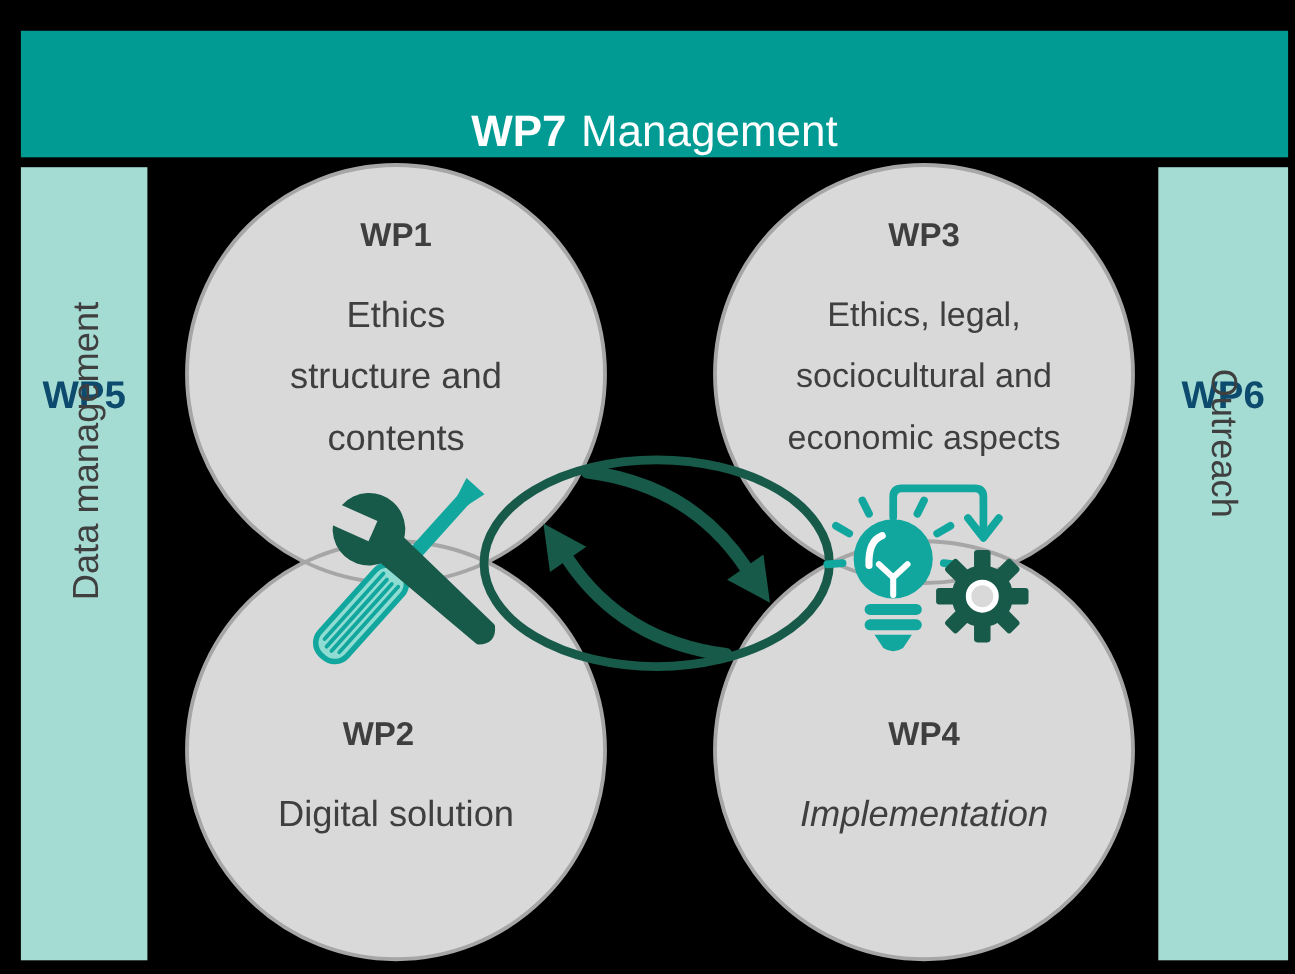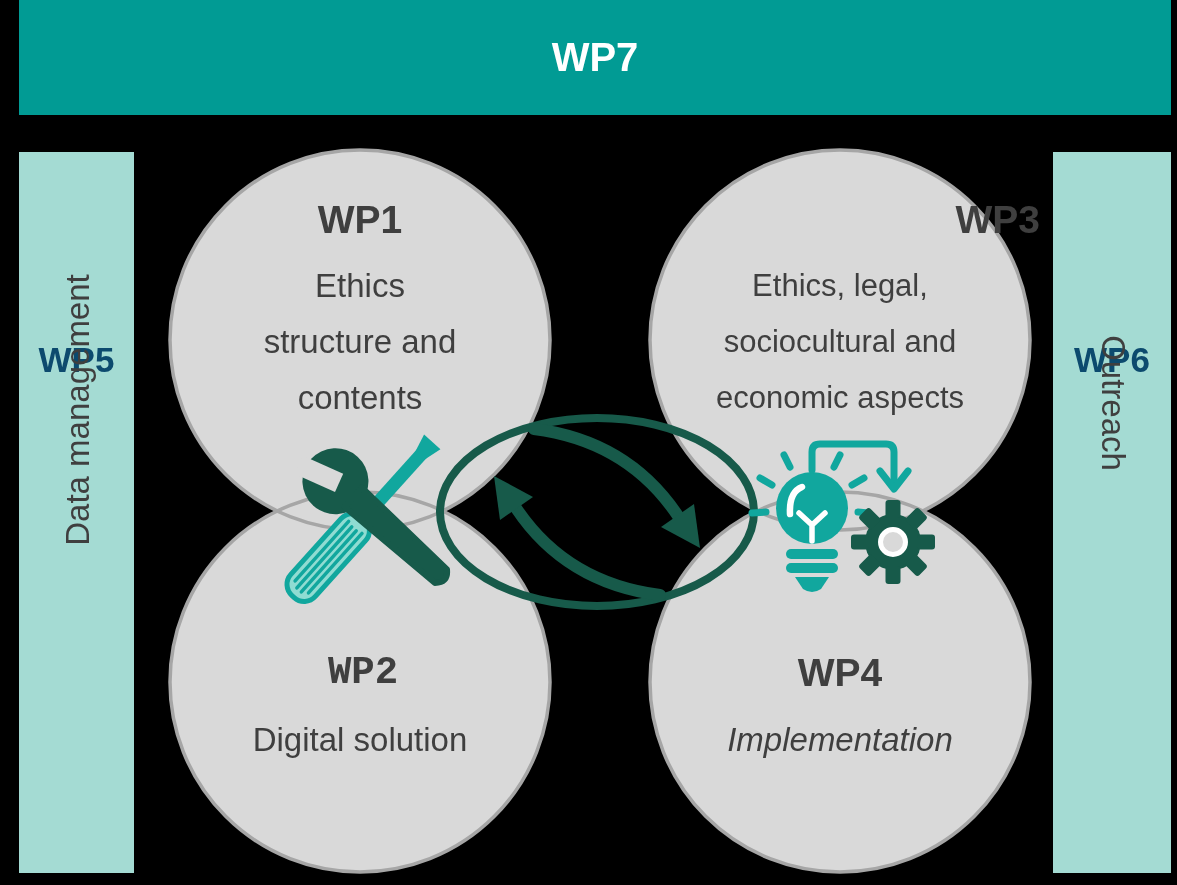--- a/index.html
+++ b/index.html
@@ -1,54 +1,55 @@
 <!DOCTYPE html>
 <html><head>
 <meta charset="utf-8">
 <style>
   html,body{margin:0;padding:0;background:#000;}
   .canvas{position:relative;width:1177px;height:885px;background:#000000;overflow:hidden;
           font-family:"Liberation Sans",sans-serif;}
   
-  .header{position:absolute;left:19px;top:0;width:1152px;height:115px;background:#019B94;
-          display:flex;align-items:center;justify-content:center;gap:13px;color:#FFFFFF;font-size:40px;}
+  .header{position:absolute;left:19px;top:28px;width:1152px;height:115px;background:#019B94;
+          display:flex;align-items:flex-end;justify-content:center;gap:13px;color:#FFFFFF;font-size:40px;}
   .header .code{font-weight:700;}
   
   .side{position:absolute;top:152px;height:721px;background:#A4DBD3;}
   .side-left{left:19px;width:115px;}
   .side-right{left:1053px;width:118px;}
   .side-code{position:absolute;top:188px;width:100%;text-align:center;
              font-size:35px;font-weight:700;color:#0c4a6e;}
   .v-label{position:absolute;white-space:nowrap;font-size:33px;color:#3F3F3F;}
   .v-label-left{left:78px;top:410px;transform:translate(-50%,-50%) rotate(-90deg);}
   .v-label-right{left:1113px;top:403px;transform:translate(-50%,-50%) rotate(90deg);}
   
   .art{position:absolute;left:0;top:0;width:1177px;height:885px;z-index:1;pointer-events:none;}
   
   .txt{position:absolute;z-index:2;text-align:center;color:#3F3F3F;}
-  .wp-title{width:400px;font-size:39px;font-weight:700;}
+  .wp-title{width:400px;font-size:30px;font-weight:700;}
   .wp-sub{width:420px;font-size:33px;line-height:56px;}
   .wp-sub span{display:block;}
   .wp-sub.tight{font-size:31px;}
   .t-wp1{left:160px;top:198px;}
-  .t-wp3{left:640px;top:198px;text-align:right;}
-  .t-wp2{left:163px;top:651px;font-family:Liberation Mono, monospace;}
+  .t-wp3{left:640px;top:198px;}
+  .t-wp2{left:144px;top:651px;}
   .t-wp4{left:640px;top:651px;}
   .s-wp1{left:150px;top:258px;}
   .s-wp3{left:630px;top:258px;}
   .s-wp2{left:150px;top:712px;}
   .s-wp4{left:630px;top:712px;font-style:italic;}
 </style>
 </head>
 <body>
 
 <div class="canvas">
 
   <div class="header">
     <span class="code">WP7</span>
+    <span class="label">Management</span>
   </div>
 
   <div class="side side-left">
     <div class="side-code">WP5</div>
   </div>
   <div class="v-label v-label-left">Data management</div>
 
   <div class="side side-right">
     <div class="side-code">WP6</div>
   </div>

